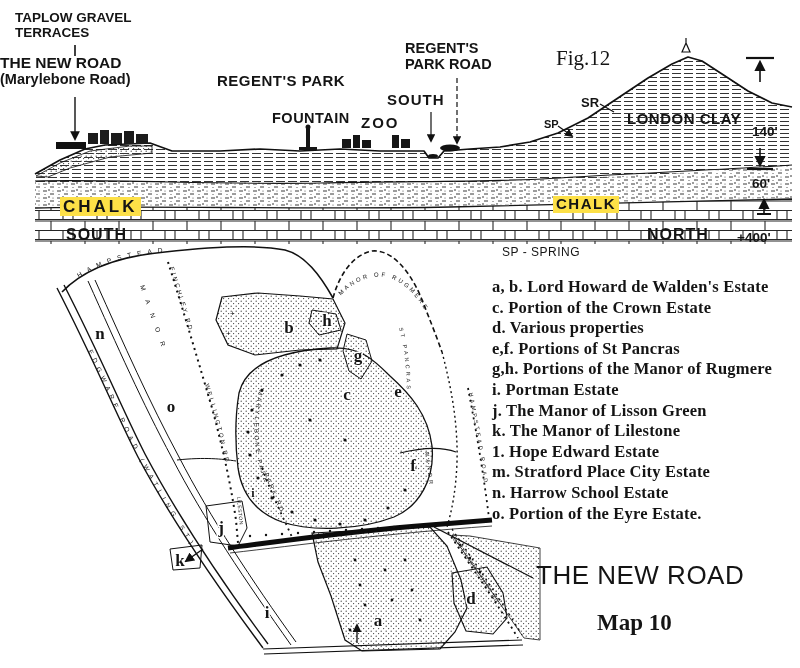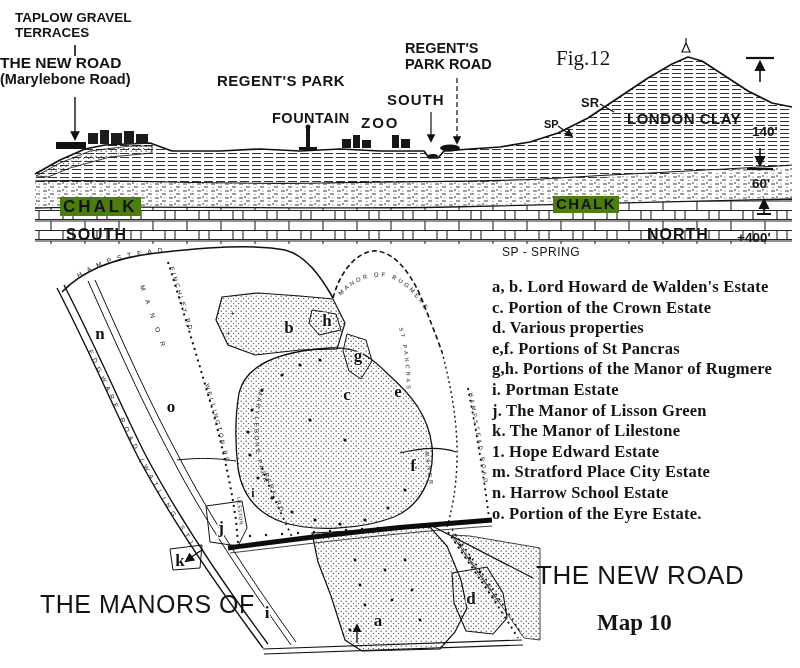--- a/index.html
+++ b/index.html
@@ -3,21 +3,21 @@
 <meta charset="utf-8">
 <style>
   html,body{margin:0;padding:0;background:#fff;}
   .page{position:relative;width:800px;height:668px;background:#fff;overflow:hidden;
         font-family:"Liberation Sans",sans-serif;color:#111;}
   svg{position:absolute;left:0;top:0;z-index:1;}
   .t{position:absolute;z-index:2;color:#141414;white-space:nowrap;line-height:1.12;}
   .b{font-weight:700;}
   .ctr{text-align:left;}
   .ser{font-family:"Liberation Serif",serif;}
-  .halo{background:#4d7c0f;padding:0 3px;}
+  .halo{background:#fde047;padding:0 3px;}
   #legend div{font:600 16.5px "Liberation Serif",serif;line-height:20.6px;letter-spacing:.2px;}
   text{fill:#141414;}
   .rl{font:700 17px "Liberation Serif",serif;paint-order:stroke;stroke:#fff;stroke-width:3px;}
   .rls{font:700 12px "Liberation Serif",serif;paint-order:stroke;stroke:#fff;stroke-width:2px;}
   .micro{font:6.5px "Liberation Sans",sans-serif;letter-spacing:6px;}
   .micro2{font:6px "Liberation Sans",sans-serif;letter-spacing:2.5px;}
   .micro3{font:5.5px "Liberation Sans",sans-serif;letter-spacing:3px;}
 </style>
 </head>
 <body>
@@ -301,20 +301,19 @@
   <div>i. Portman Estate</div>
   <div>j. The Manor of Lisson Green</div>
   <div>k. The Manor of Lilestone</div>
   <div>1. Hope Edward Estate</div>
   <div>m. Stratford Place City Estate</div>
   <div>n. Harrow School Estate</div>
   <div>o. Portion of the Eyre Estate.</div>
 </div>
 
 <div class="t" style="left:40px;top:590px;font-size:25px;line-height:28px;letter-spacing:.5px;">
-  <div>THE MANORS OF</div>
 </div>
 
 <div class="t" style="left:536px;top:561px;font-size:26px;letter-spacing:.5px;">THE NEW ROAD</div>
 
 <div class="t ser" style="left:597px;top:610px;font-size:23px;font-weight:600;">Map 10</div>
 
 </div>
 
 </body></html>

